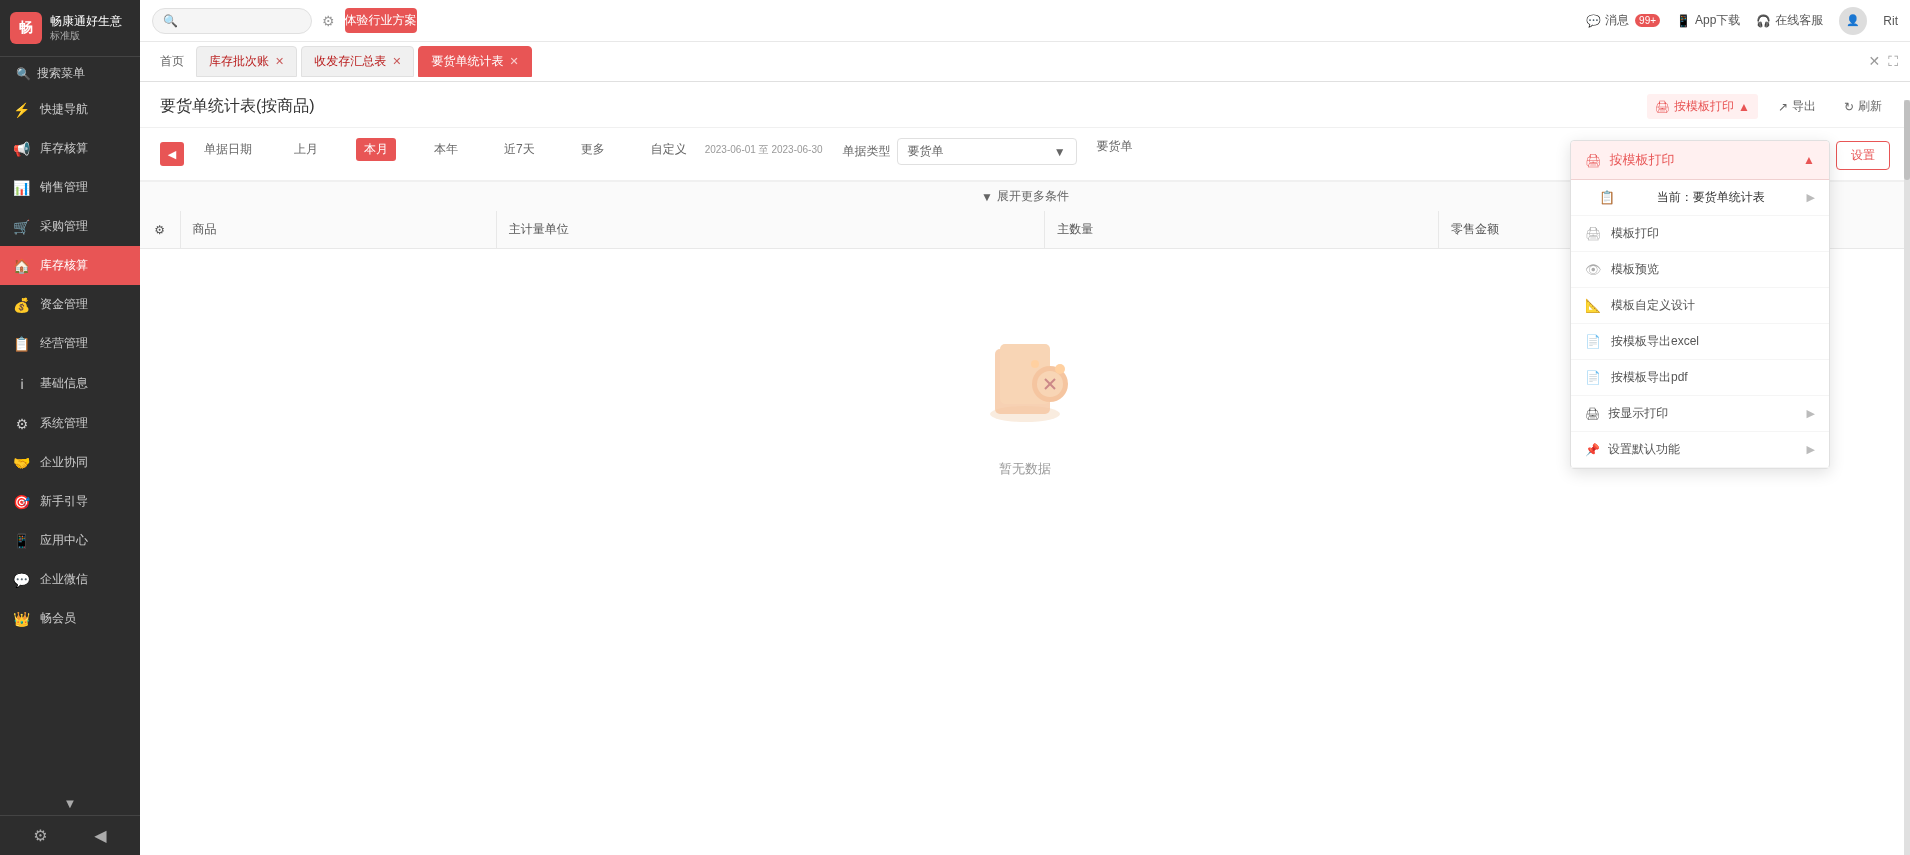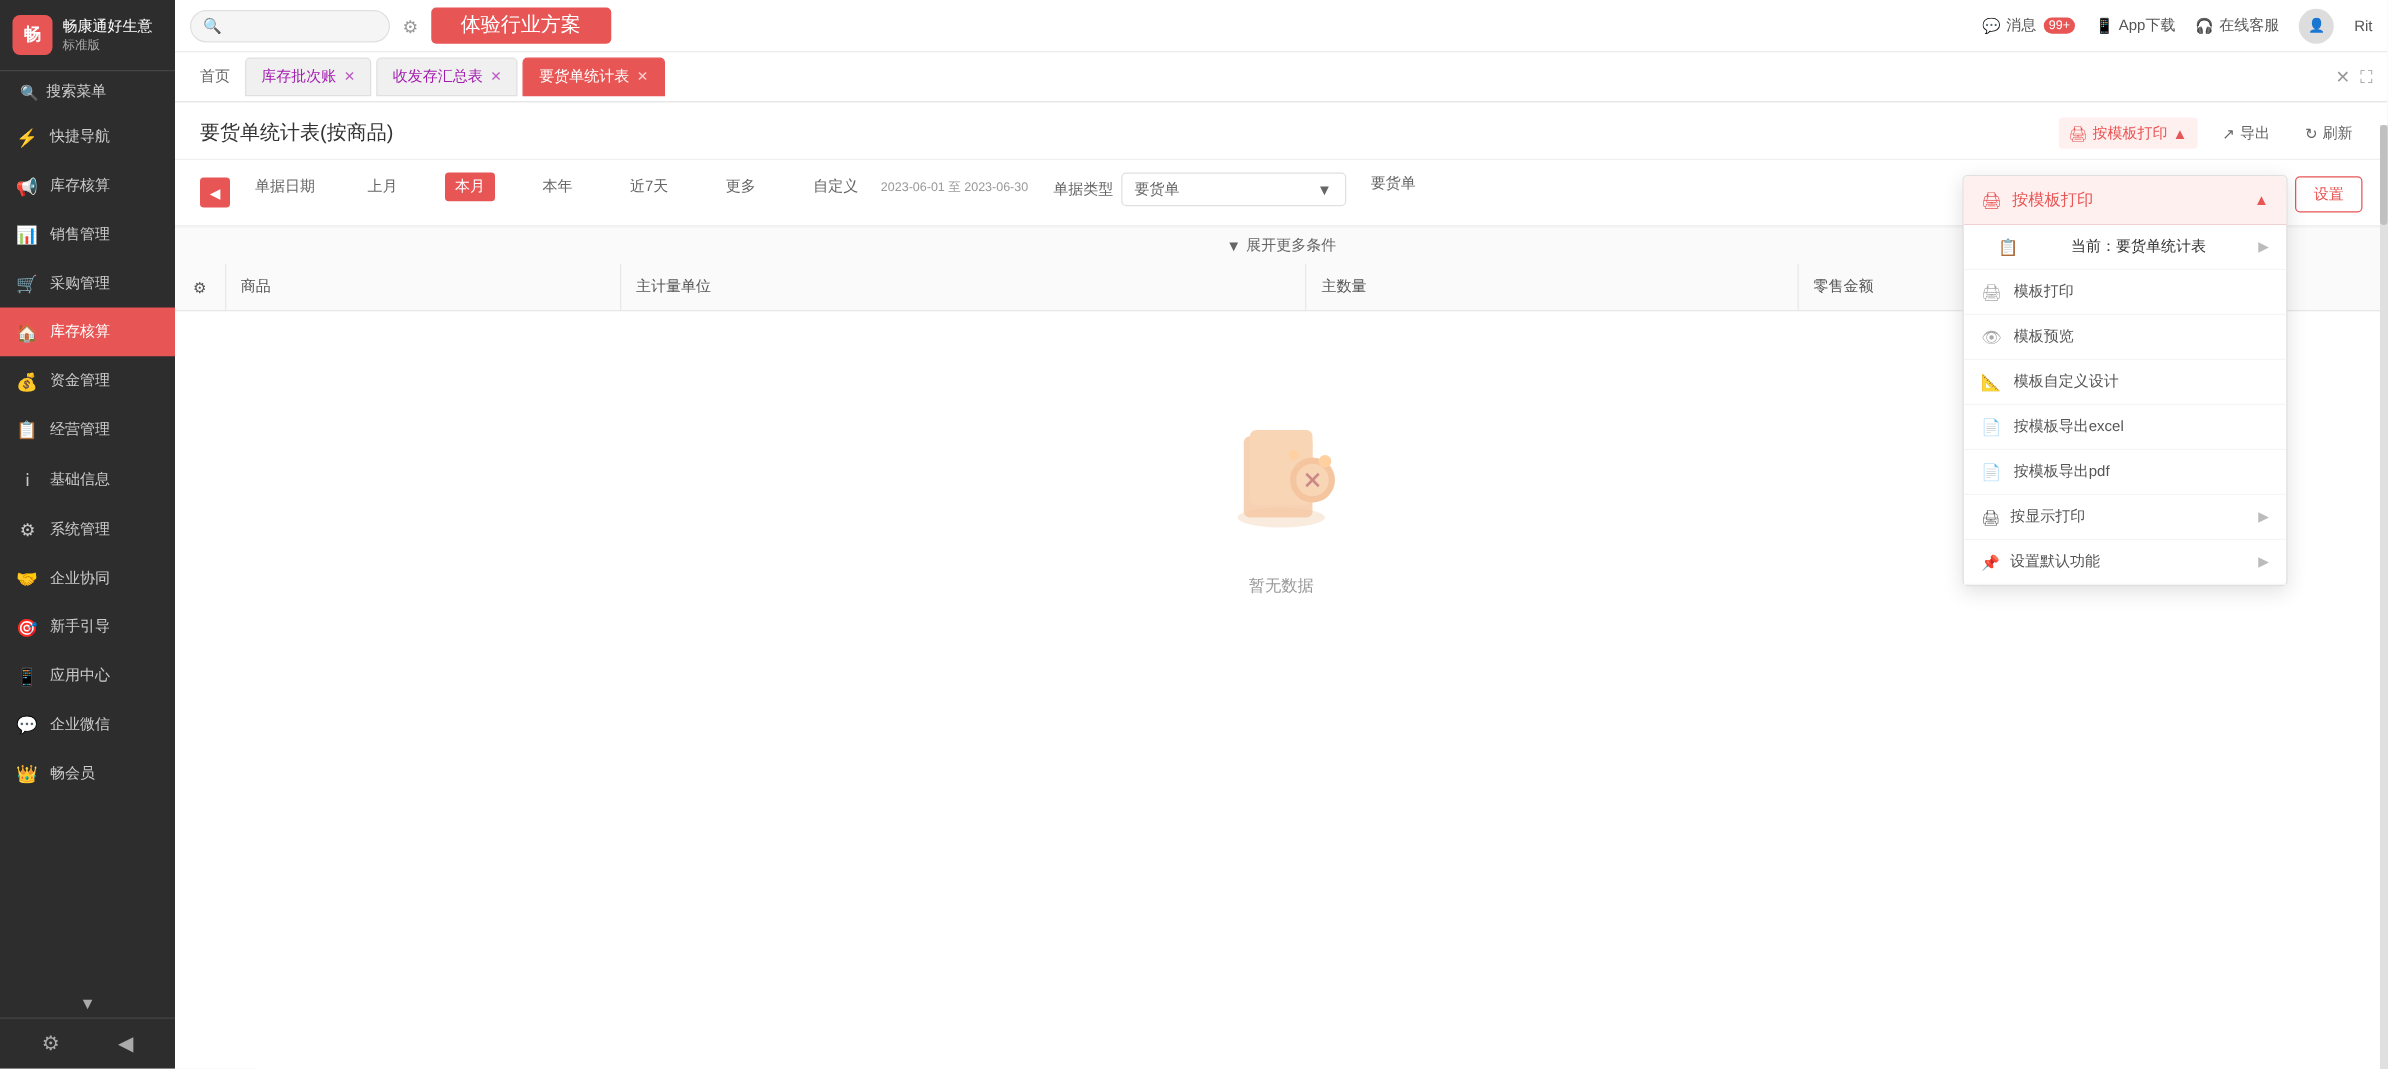--- a/index.html
+++ b/index.html
@@ -77,21 +77,21 @@
     }
     .top-header-left { display: flex; align-items: center; gap: 10px; }
     .search-bar {
       width: 160px; height: 26px; background: #f5f5f5; border: 1px solid #e0e0e0;
       border-radius: 13px; display: flex; align-items: center; padding: 0 10px;
       color: #999; font-size: 12px;
     }
     .gear-btn { color: #999; cursor: pointer; font-size: 14px; }
     .trial-btn {
       background: #e85555; color: white; border: none; border-radius: 4px;
-      padding: 4px 24px; font-size: 16px; cursor: pointer;
+      padding: 4px 0; font-size: 12px; cursor: pointer;
     }
     .top-header-right { display: flex; align-items: center; gap: 16px; }
     .header-action { display: flex; align-items: center; gap: 4px; color: #555; font-size: 12px; cursor: pointer; }
     .badge {
       background: #e85555; color: white; border-radius: 8px; font-size: 10px;
       padding: 1px 4px; margin-left: 2px;
     }
     .user-avatar {
       width: 28px; height: 28px; background: #ddd; border-radius: 50%;
       display: flex; align-items: center; justify-content: center; font-size: 11px; color: #666;
@@ -103,21 +103,21 @@
       height: 40px;
       background: #fff;
       display: flex;
       align-items: center;
       padding: 0 12px;
       border-bottom: 1px solid #e0e0e0;
       gap: 4px;
     }
     .tab-item {
       display: flex; align-items: center; padding: 6px 12px; border-radius: 4px 4px 0 0;
-      font-size: 12px; cursor: pointer; color: #a21caf; background: #f0f0f0; border: 1px solid #e0e0e0;
+      font-size: 12px; cursor: pointer; color: #b91c1c; background: #f0f0f0; border: 1px solid #e0e0e0;
     }
     .tab-item.active { background: #e85555; color: white; border-color: #e85555; }
     .tab-home { color: #666; font-size: 12px; cursor: pointer; padding: 6px 8px; }
     .tab-close { margin-left: 6px; font-size: 11px; opacity: 0.7; }
     .window-controls { margin-left: auto; display: flex; gap: 8px; }
     .win-btn { cursor: pointer; color: #999; font-size: 14px; }
 
     
     .page-content {
       flex: 1;

